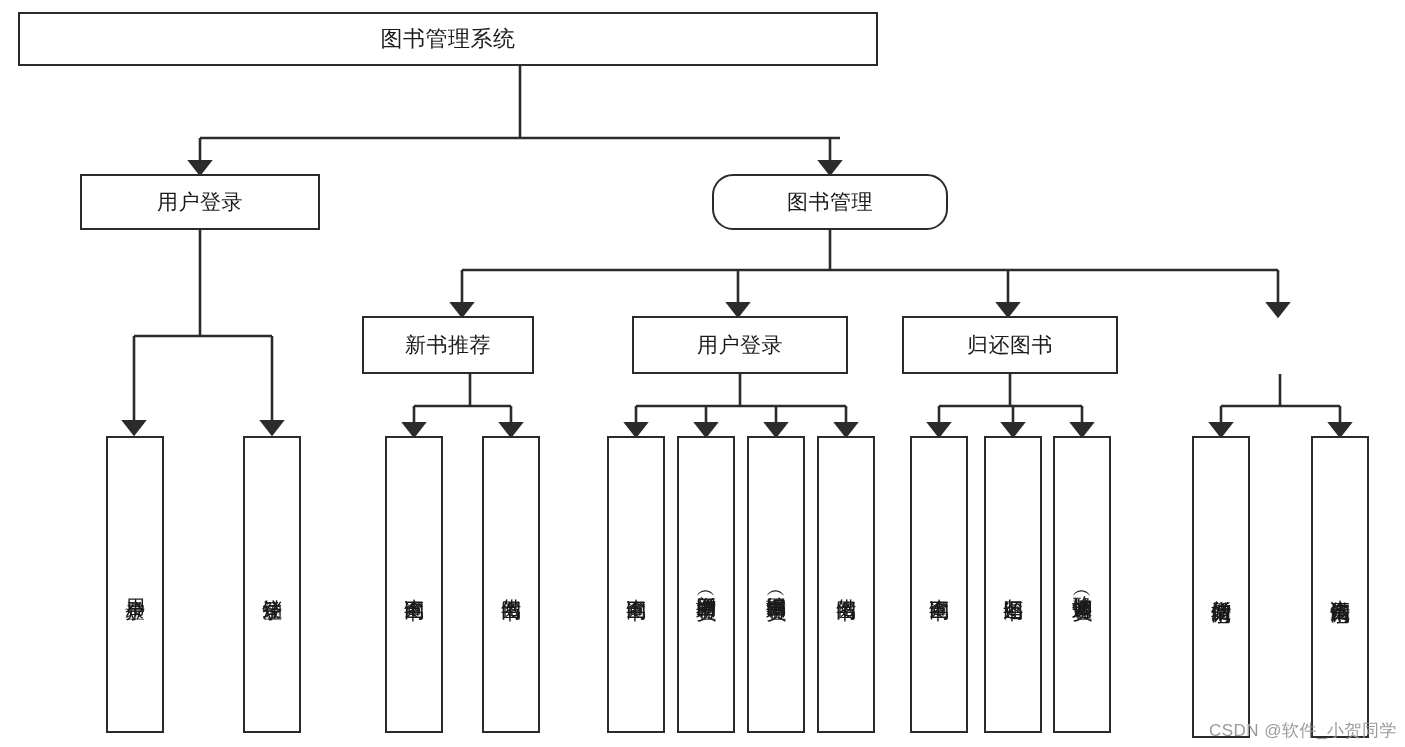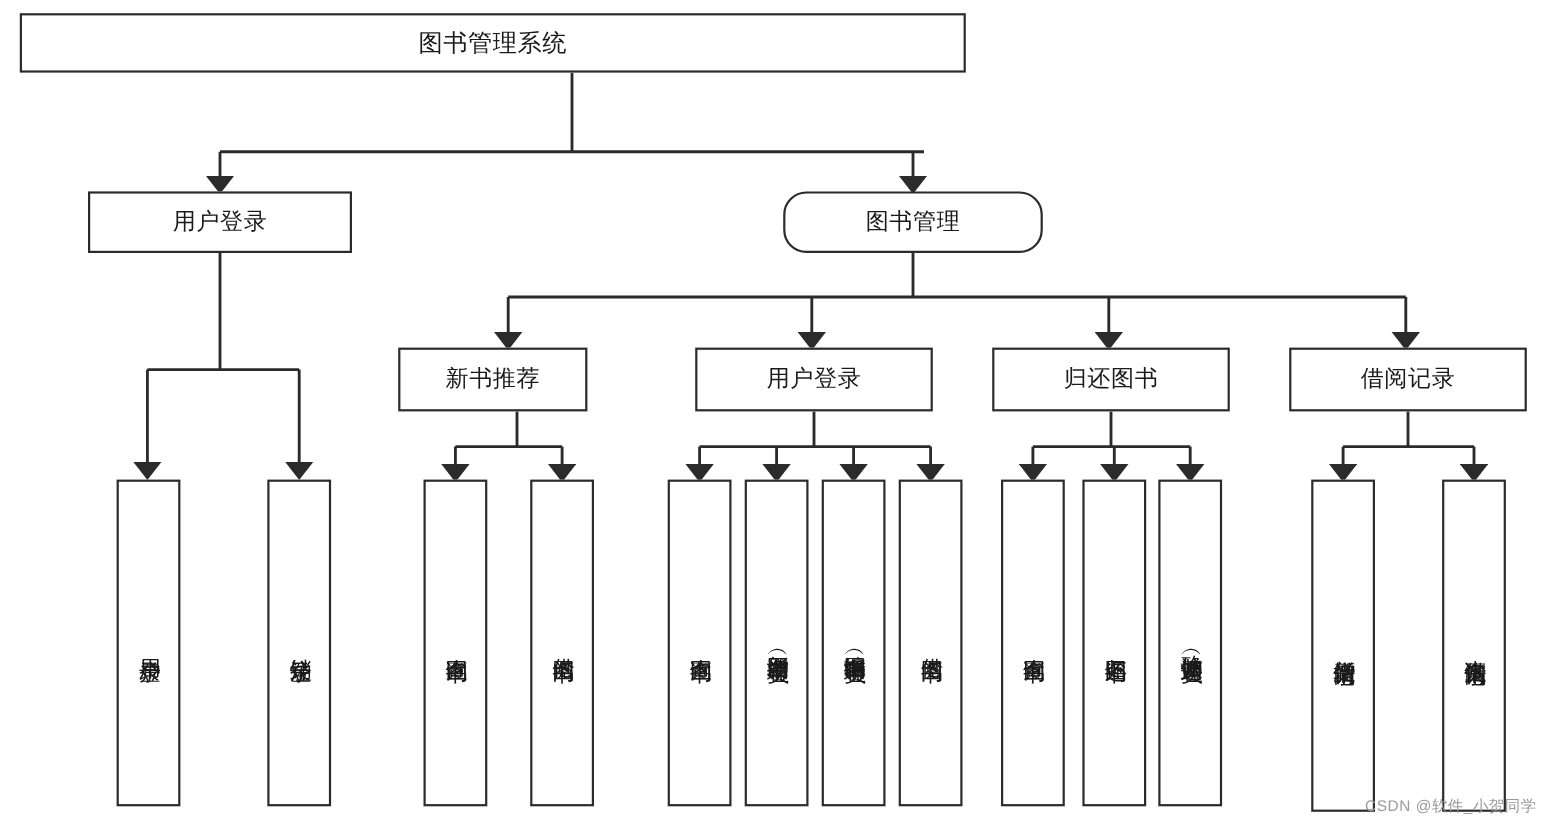--- a/index.html
+++ b/index.html
@@ -58,21 +58,21 @@
     white-space: nowrap;
     text-align: center;
   }
   .node-box.root .node-label-h {
     font-size: 22px;
   }
   #watermark {
     position: absolute;
     right: 8px;
     bottom: 5px;
-    font-size: 14px;
+    font-size: 17px;
     color: #9a9a9a;
     white-space: nowrap;
     z-index: 3;
     letter-spacing: 0.5px;
   }
 </style>
 </head>
 <body>
 
 <div id="diagram-root">
@@ -146,23 +146,20 @@
 
   <div class="node-box" style="left:362px; top:316px; width:172px; height:58px;">
     <span class="node-label-h">新书推荐</span>
   </div>
   <div class="node-box" style="left:632px; top:316px; width:216px; height:58px;">
     <span class="node-label-h">用户登录</span>
   </div>
   <div class="node-box" style="left:902px; top:316px; width:216px; height:58px;">
     <span class="node-label-h">归还图书</span>
   </div>
-  <div class="node-box" style="left:1172px; top:316px; width:216px; height:58px;">
-    <span class="node-label-h">借阅记录</span>
-  </div>
 
   <div class="node-box leaf" style="left:106px; top:436px; width:58px; height:297px;">
     <span class="node-label-v">用户登录</span>
   </div>
   <div class="node-box leaf" style="left:243px; top:436px; width:58px; height:297px;">
     <span class="node-label-v">注销登录</span>
   </div>
   <div class="node-box leaf" style="left:385px; top:436px; width:58px; height:297px;">
     <span class="node-label-v">查询图书</span>
   </div>

